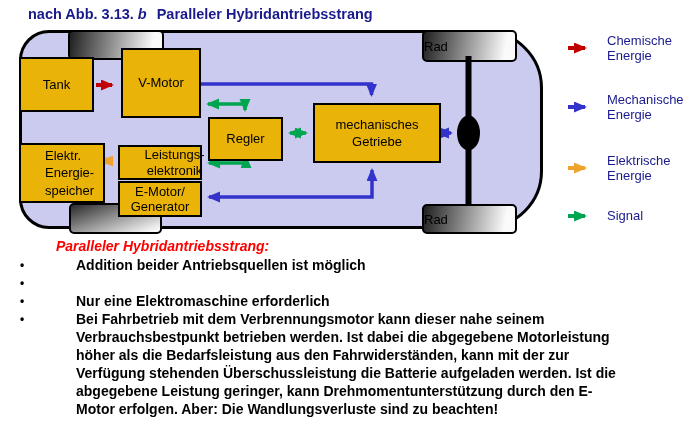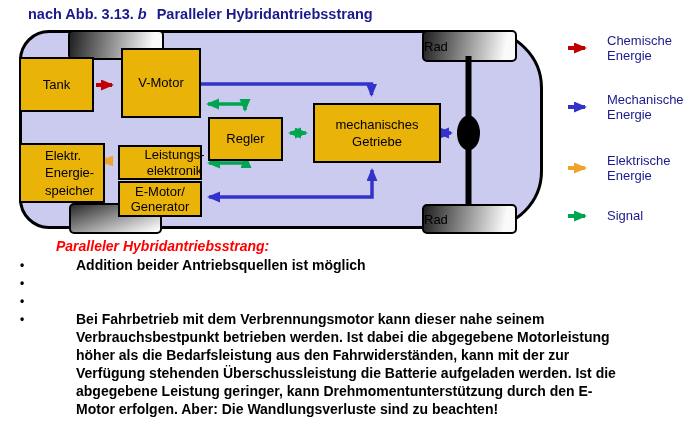--- a/index.html
+++ b/index.html
@@ -196,20 +196,21 @@
 <div class="abs notes">
   <div class="bullet-row">
     <span class="bullet-dot">•</span>
     <span class="bullet-text">Addition beider Antriebsquellen ist möglich</span>
   </div>
   <div class="bullet-row">
     <span class="bullet-dot">•</span>
   </div>
   <div class="bullet-row">
     <span class="bullet-dot">•</span>
+    <span class="bullet-text">Nur eine Elektromaschine erforderlich</span>
   </div>
   <div class="bullet-row">
     <span class="bullet-dot">•</span>
     <span class="bullet-text">Bei Fahrbetrieb mit dem Verbrennungsmotor kann dieser nahe seinem
 Verbrauchsbestpunkt betrieben werden. Ist dabei die abgegebene Motorleistung
 höher als die Bedarfsleistung aus den Fahrwiderständen, kann mit der zur
 Verfügung stehenden Überschussleistung die Batterie aufgeladen werden. Ist die
 abgegebene Leistung geringer, kann Drehmomentunterstützung durch den E-
 Motor erfolgen. Aber: Die Wandlungsverluste sind zu beachten!</span>
   </div>

